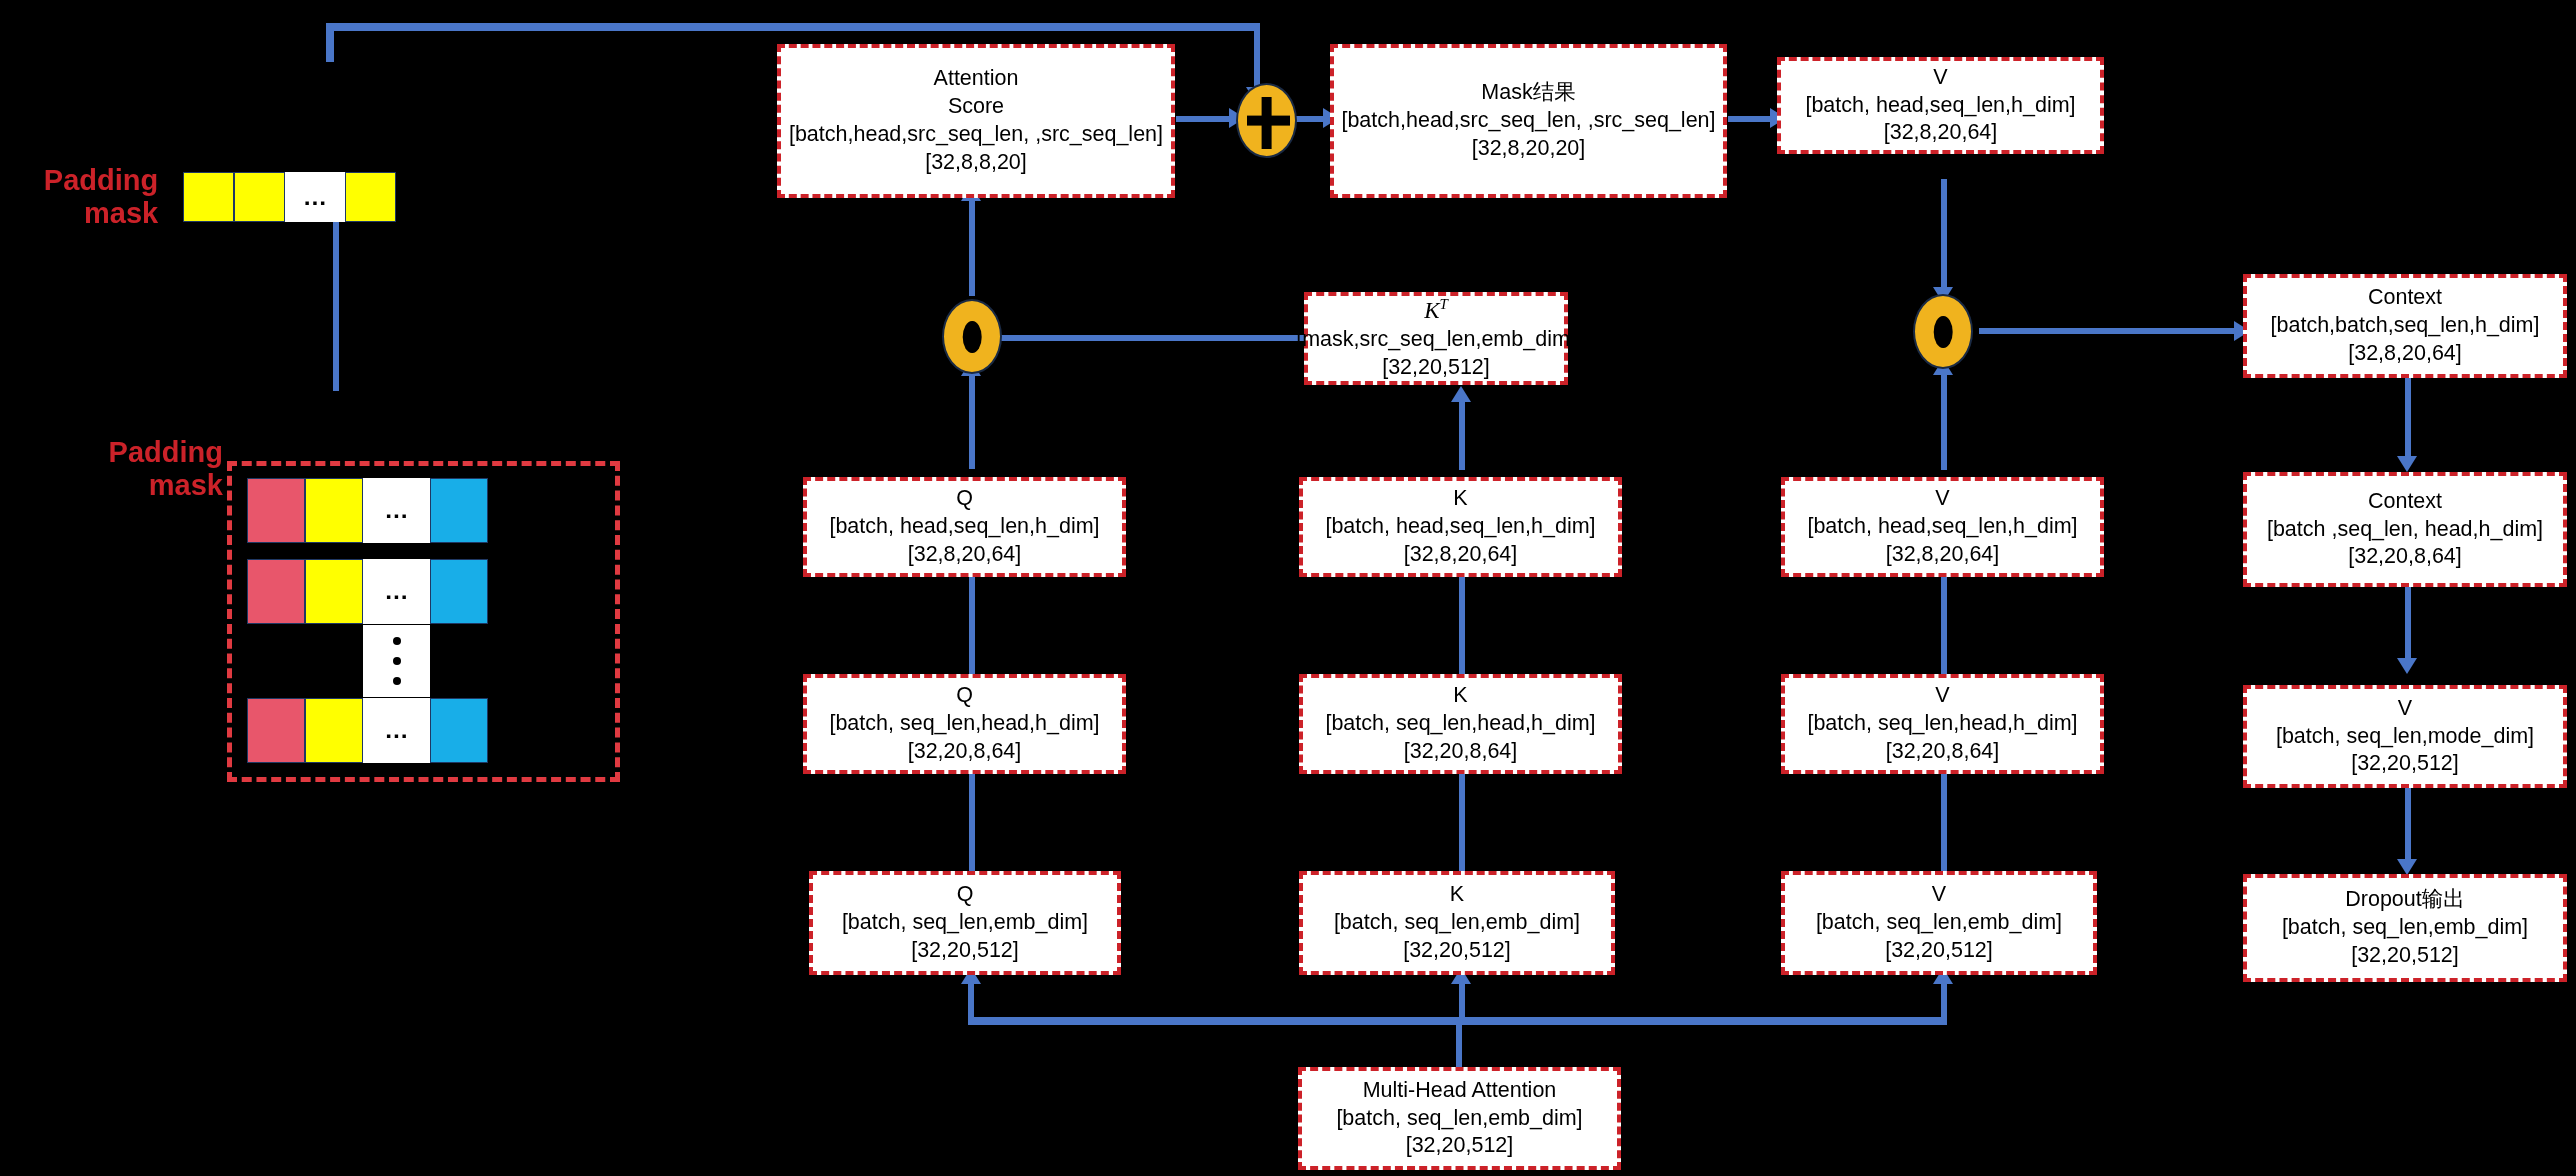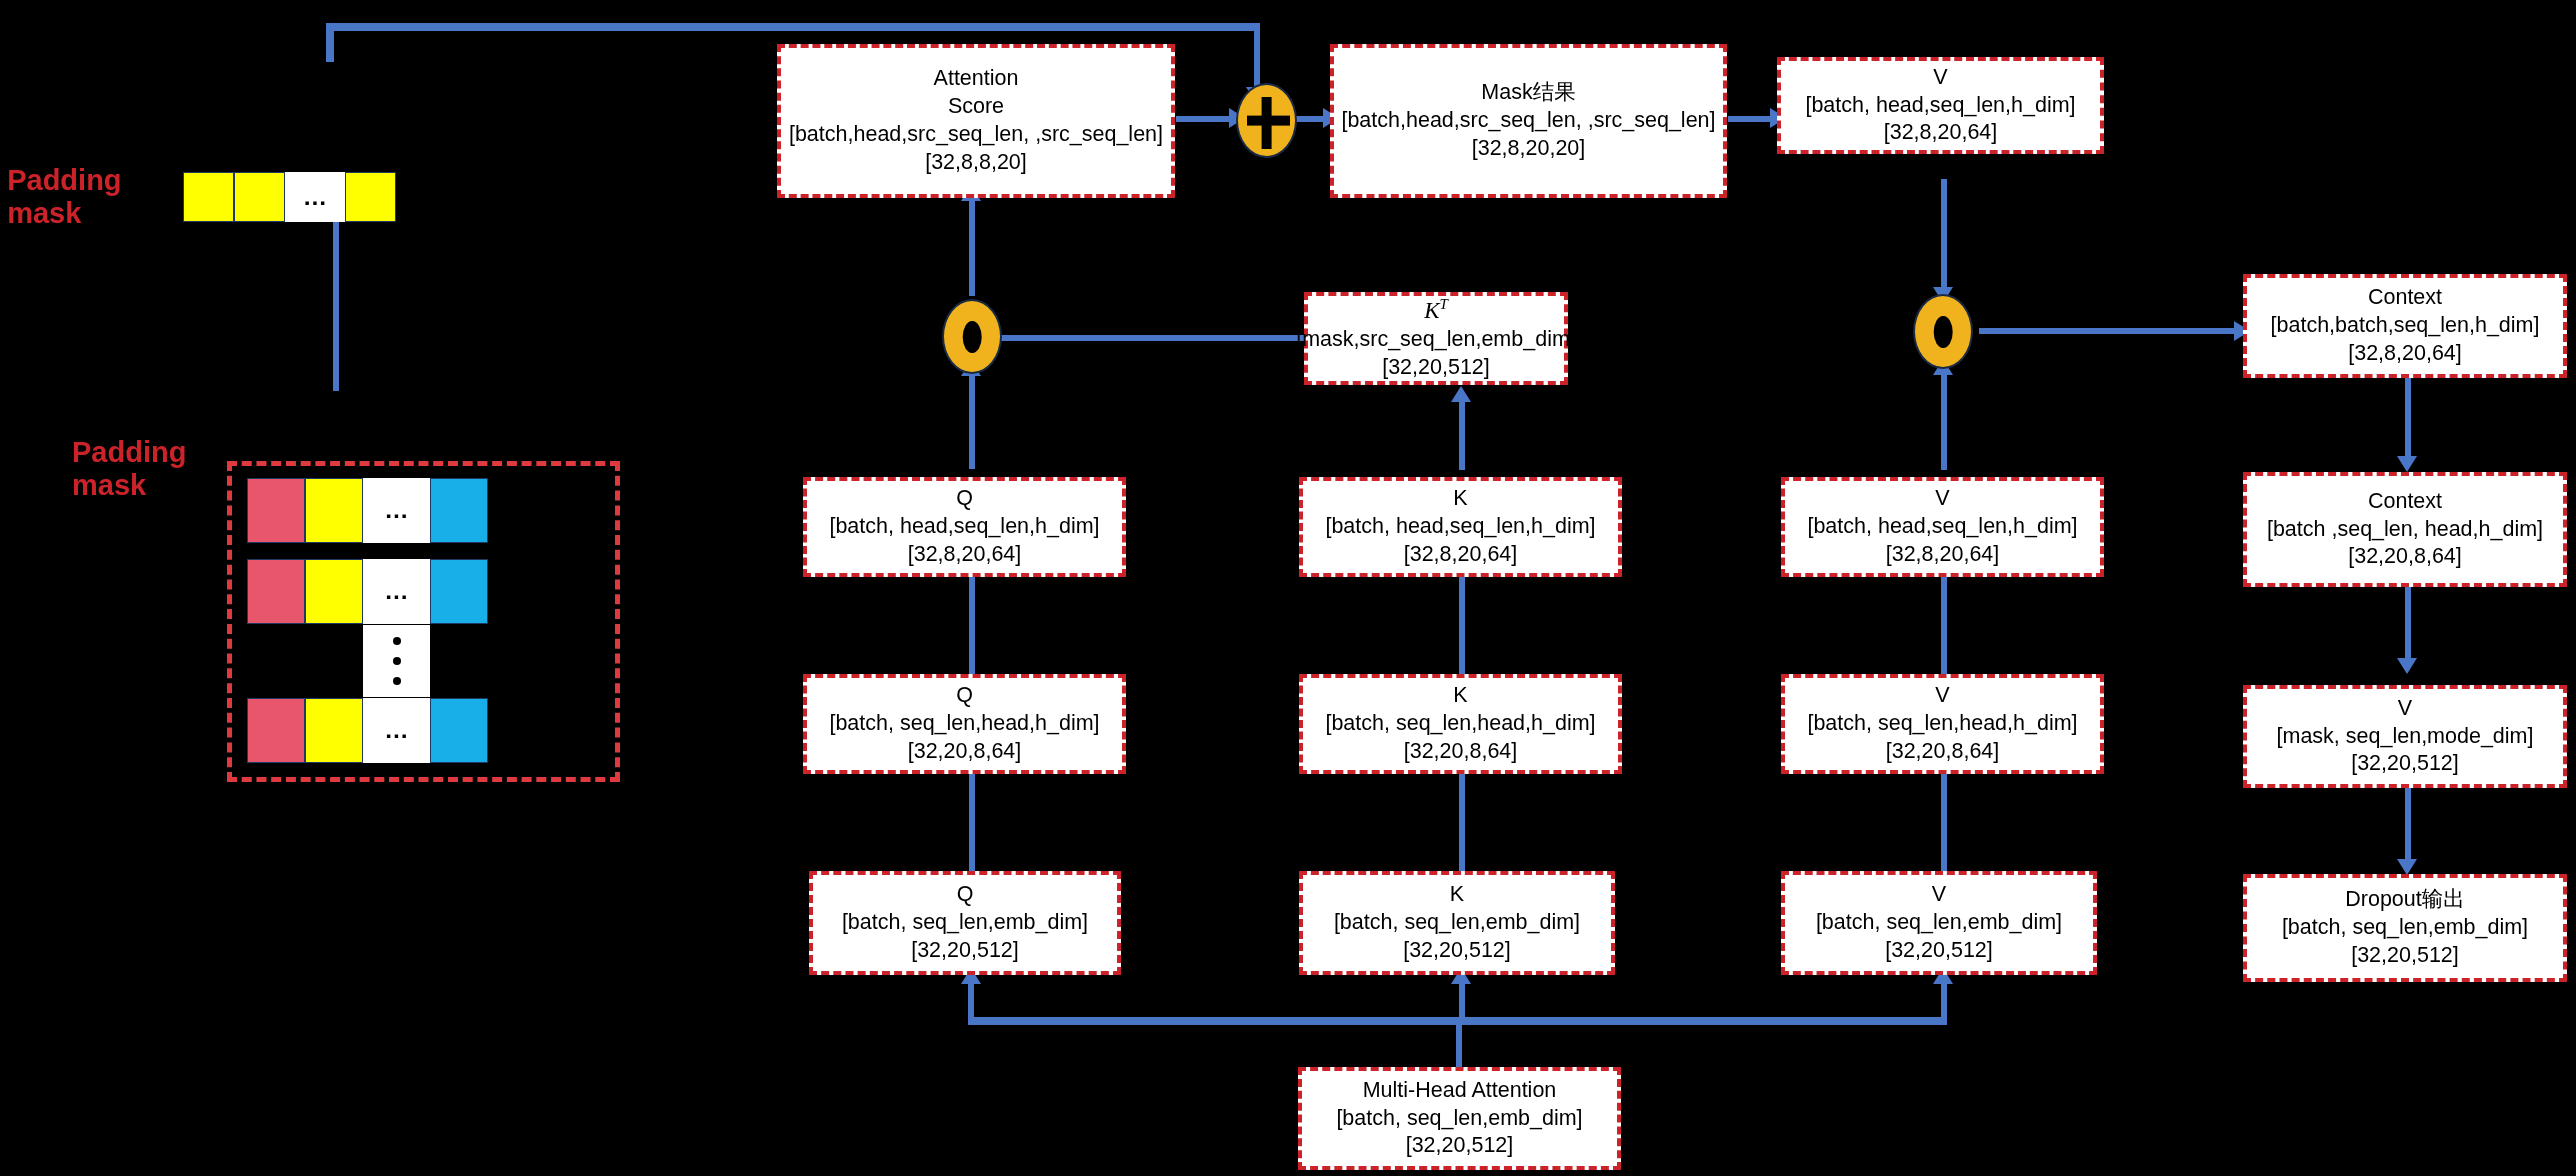--- a/index.html
+++ b/index.html
@@ -53,21 +53,21 @@
   .cell.yellow{background:#ffff00;}
   .cell.blue{background:#18aee8;}
   .cell.plain{border:none;background:#ffffff;}
   .dots-v{position:absolute;background:#fff;display:flex;flex-direction:column;
           align-items:center;justify-content:center;gap:12.2px;}
   .dots-v i{width:8px;height:8px;background:#000;border-radius:50%;display:block;}
 
   .maskgroup{position:absolute;border:5px dashed #e03a41;box-sizing:border-box;}
 
   .lbl{position:absolute;color:#cc2229;font-weight:bold;font-size:29px;
-       line-height:1.15;text-align:left;}
+       line-height:1.15;text-align:right;}
 
   
   .seg{position:absolute;background:#4a76c8;}
   .arrow{position:absolute;width:0;height:0;}
   .arrow.up{border-left:10.8px solid transparent;border-right:10.8px solid transparent;border-bottom:16.5px solid #4a76c8;}
   .arrow.down{border-left:10.8px solid transparent;border-right:10.8px solid transparent;border-top:16.5px solid #4a76c8;}
   .arrow.left{border-top:10.8px solid transparent;border-bottom:10.8px solid transparent;border-right:16.5px solid #4a76c8;}
   .arrow.right{border-top:10.8px solid transparent;border-bottom:10.8px solid transparent;border-left:16.5px solid #4a76c8;}
 </style>
 </head>
@@ -236,21 +236,21 @@
   </div>
 
   <div class="node" style="left:2243px;top:472px;width:324px;height:115px;">
     <span class="ln t1">Context</span>
     <span class="ln t2">[batch ,seq_len, head,h_dim]</span>
     <span class="ln t3">[32,20,8,64]</span>
   </div>
 
   <div class="node" style="left:2243px;top:685px;width:324px;height:103px;">
     <span class="ln t1">V</span>
-    <span class="ln t2">[mask, seq_len,mode_dim]</span>
+    <span class="ln t2">[batch, seq_len,mode_dim]</span>
     <span class="ln t3">[32,20,512]</span>
   </div>
 
   <div class="node" style="left:2243px;top:874px;width:324px;height:108px;">
     <span class="ln t1">Dropout输出</span>
     <span class="ln t2">[batch, seq_len,emb_dim]</span>
     <span class="ln t3">[32,20,512]</span>
   </div>
 
   <div class="node" style="left:803px;top:477px;width:323px;height:100px;">

